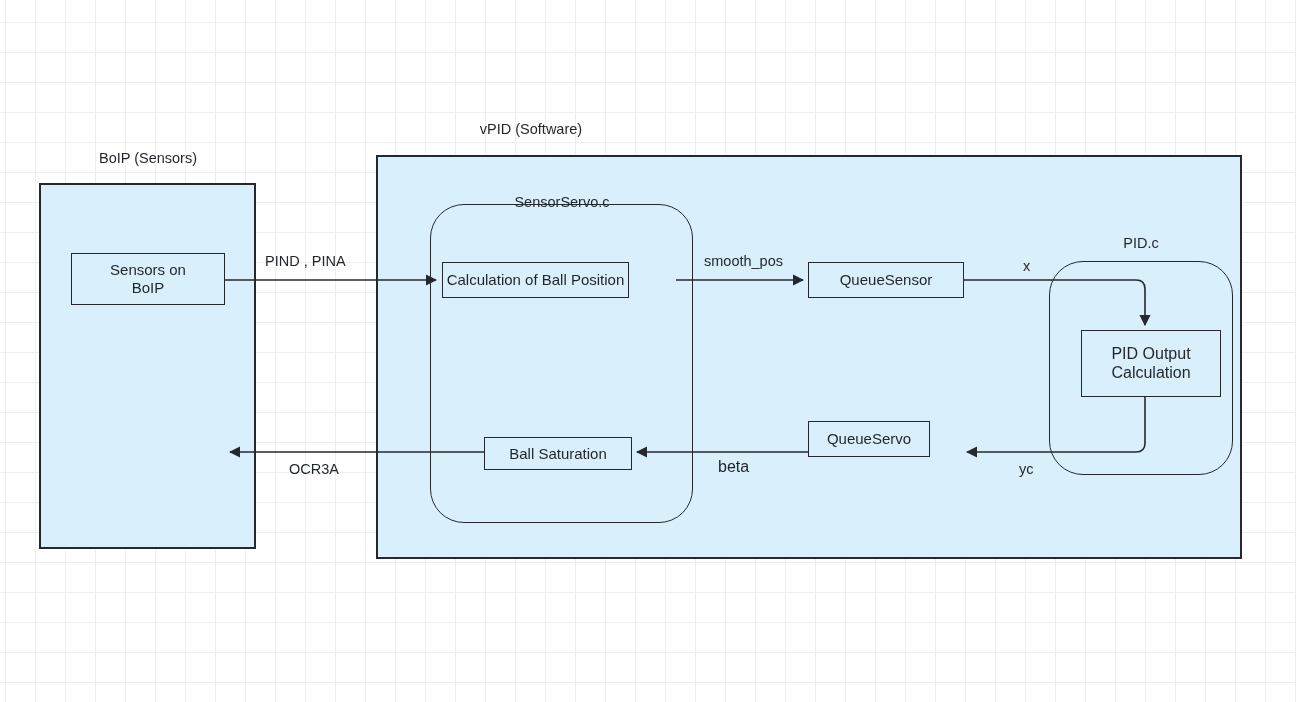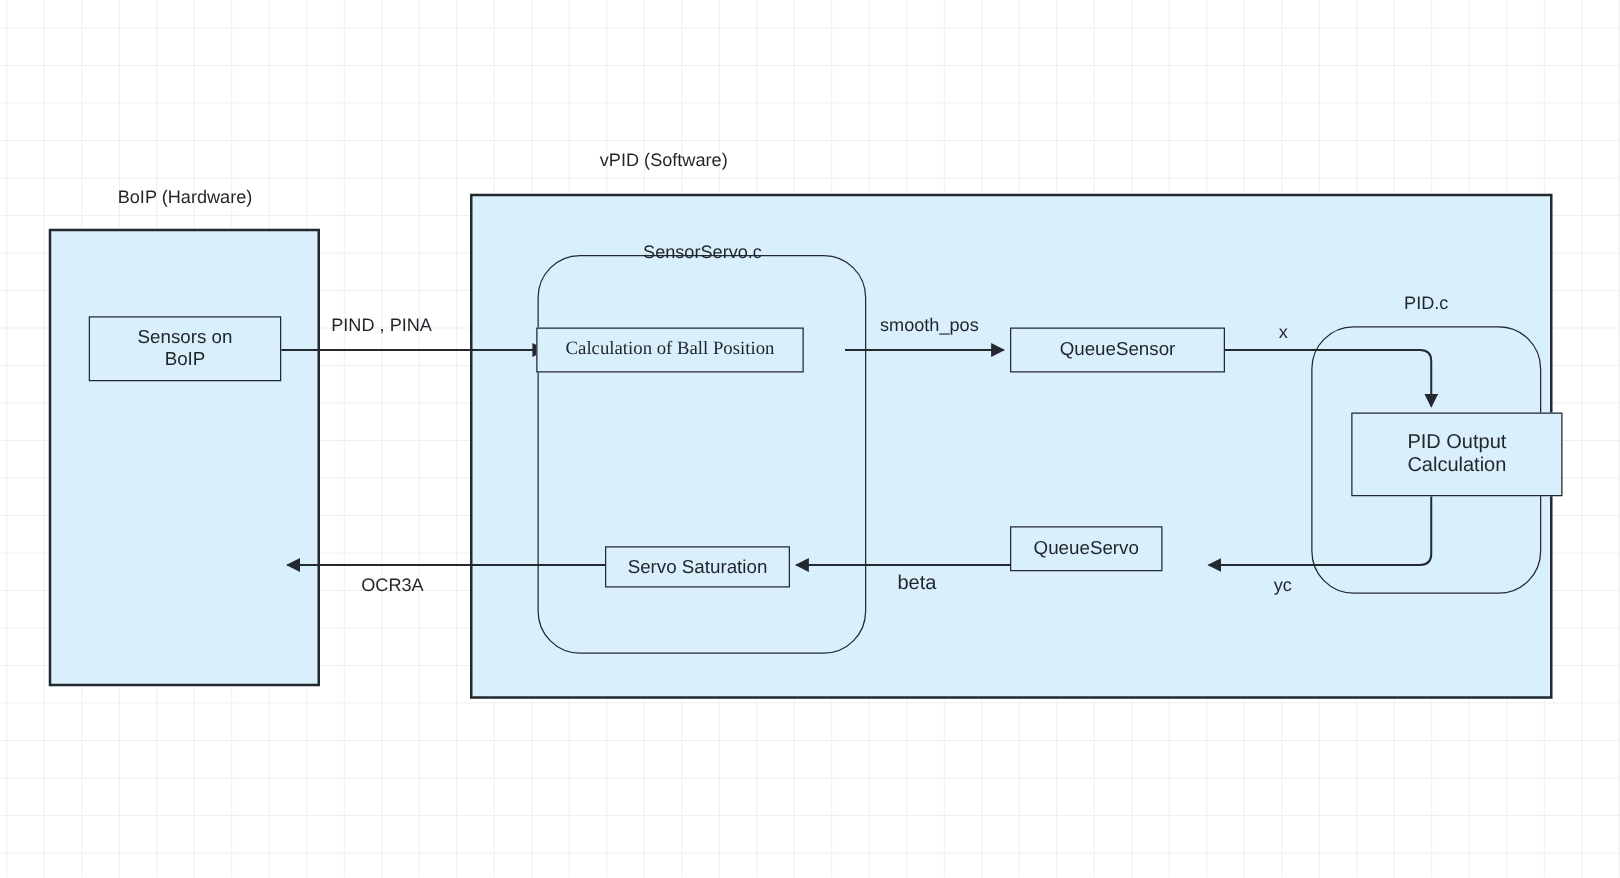--- a/index.html
+++ b/index.html
@@ -87,21 +87,21 @@
 <div id="canvas">
 
   <div class="container-box" style="left:39px; top:183px; width:217px; height:366px;"></div>
 
   <div class="container-box" style="left:376px; top:155px; width:866px; height:404px;"></div>
 
   <div class="rounded-group" style="left:430px; top:204px; width:263px; height:319px;"></div>
 
   <div class="rounded-group" style="left:1049px; top:261px; width:184px; height:214px;"></div>
 
-  <div class="label center group-title" style="left:148px; top:150px;">BoIP (Hardware)</div>
+  <div class="label center group-title" style="left:148px; top:150px;">BoIP (Sensors)</div>
 
   <div class="label center group-title" style="left:531px; top:121px;">vPID (Software)</div>
 
   <div class="label center group-title" style="left:562px; top:178px;margin-top:16px;">SensorServo.c</div>
 
   <div class="label center group-title" style="left:1141px; top:235px;">PID.c</div>
 
   <svg class="svg-layer" viewBox="0 0 1296 702" xmlns="http://www.w3.org/2000/svg">
     <defs>
       <marker id="arrow" viewBox="0 0 10 10" refX="9" refY="5" markerWidth="7" markerHeight="7" orient="auto-start-reverse">
@@ -121,30 +121,30 @@
       <path d="M 808 452 L 637 452" marker-end="url(#arrow)"></path>
 
       <path d="M 484 452 L 230 452" marker-end="url(#arrow)"></path>
     </g>
   </svg>
 
   <div class="node" style="left:71px; top:253px; width:154px; height:52px;">Sensors on
 BoIP</div>
 
 
-  <div class="node" style="left:429px; top:262px; width:214px; height:36px;font-family:Liberation Serif, serif;">Calculation of Ball Position</div>
+  <div class="node" style="left:442px; top:262px; width:187px; height:36px;">Calculation of Ball Position</div>
 
-  <div class="node" style="left:808px; top:262px; width:172px; height:36px;">QueueSensor</div>
+  <div class="node" style="left:808px; top:262px; width:156px; height:36px;">QueueSensor</div>
 
-  <div class="node" style="left:1081px; top:330px; width:169px; height:67px; font-size:16px;">PID Output
+  <div class="node" style="left:1081px; top:330px; width:140px; height:67px; font-size:16px;">PID Output
 Calculation</div>
 
   <div class="node" style="left:808px; top:421px; width:122px; height:36px;">QueueServo</div>
 
-  <div class="node" style="left:484px; top:437px; width:148px; height:33px;">Servo Saturation</div>
+  <div class="node" style="left:484px; top:437px; width:148px; height:33px;">Ball Saturation</div>
 
   <div class="label edge-label" style="left:265px; top:253px;">PIND , PINA</div>
 
   <div class="label edge-label" style="left:704px; top:253px;">smooth_pos</div>
 
   <div class="label edge-label" style="left:1023px; top:258px;">x</div>
 
   <div class="label edge-label" style="left:1019px; top:461px;">yc</div>
 
   <div class="label edge-label" style="left:718px; top:457px; font-size:16px;">beta</div>

